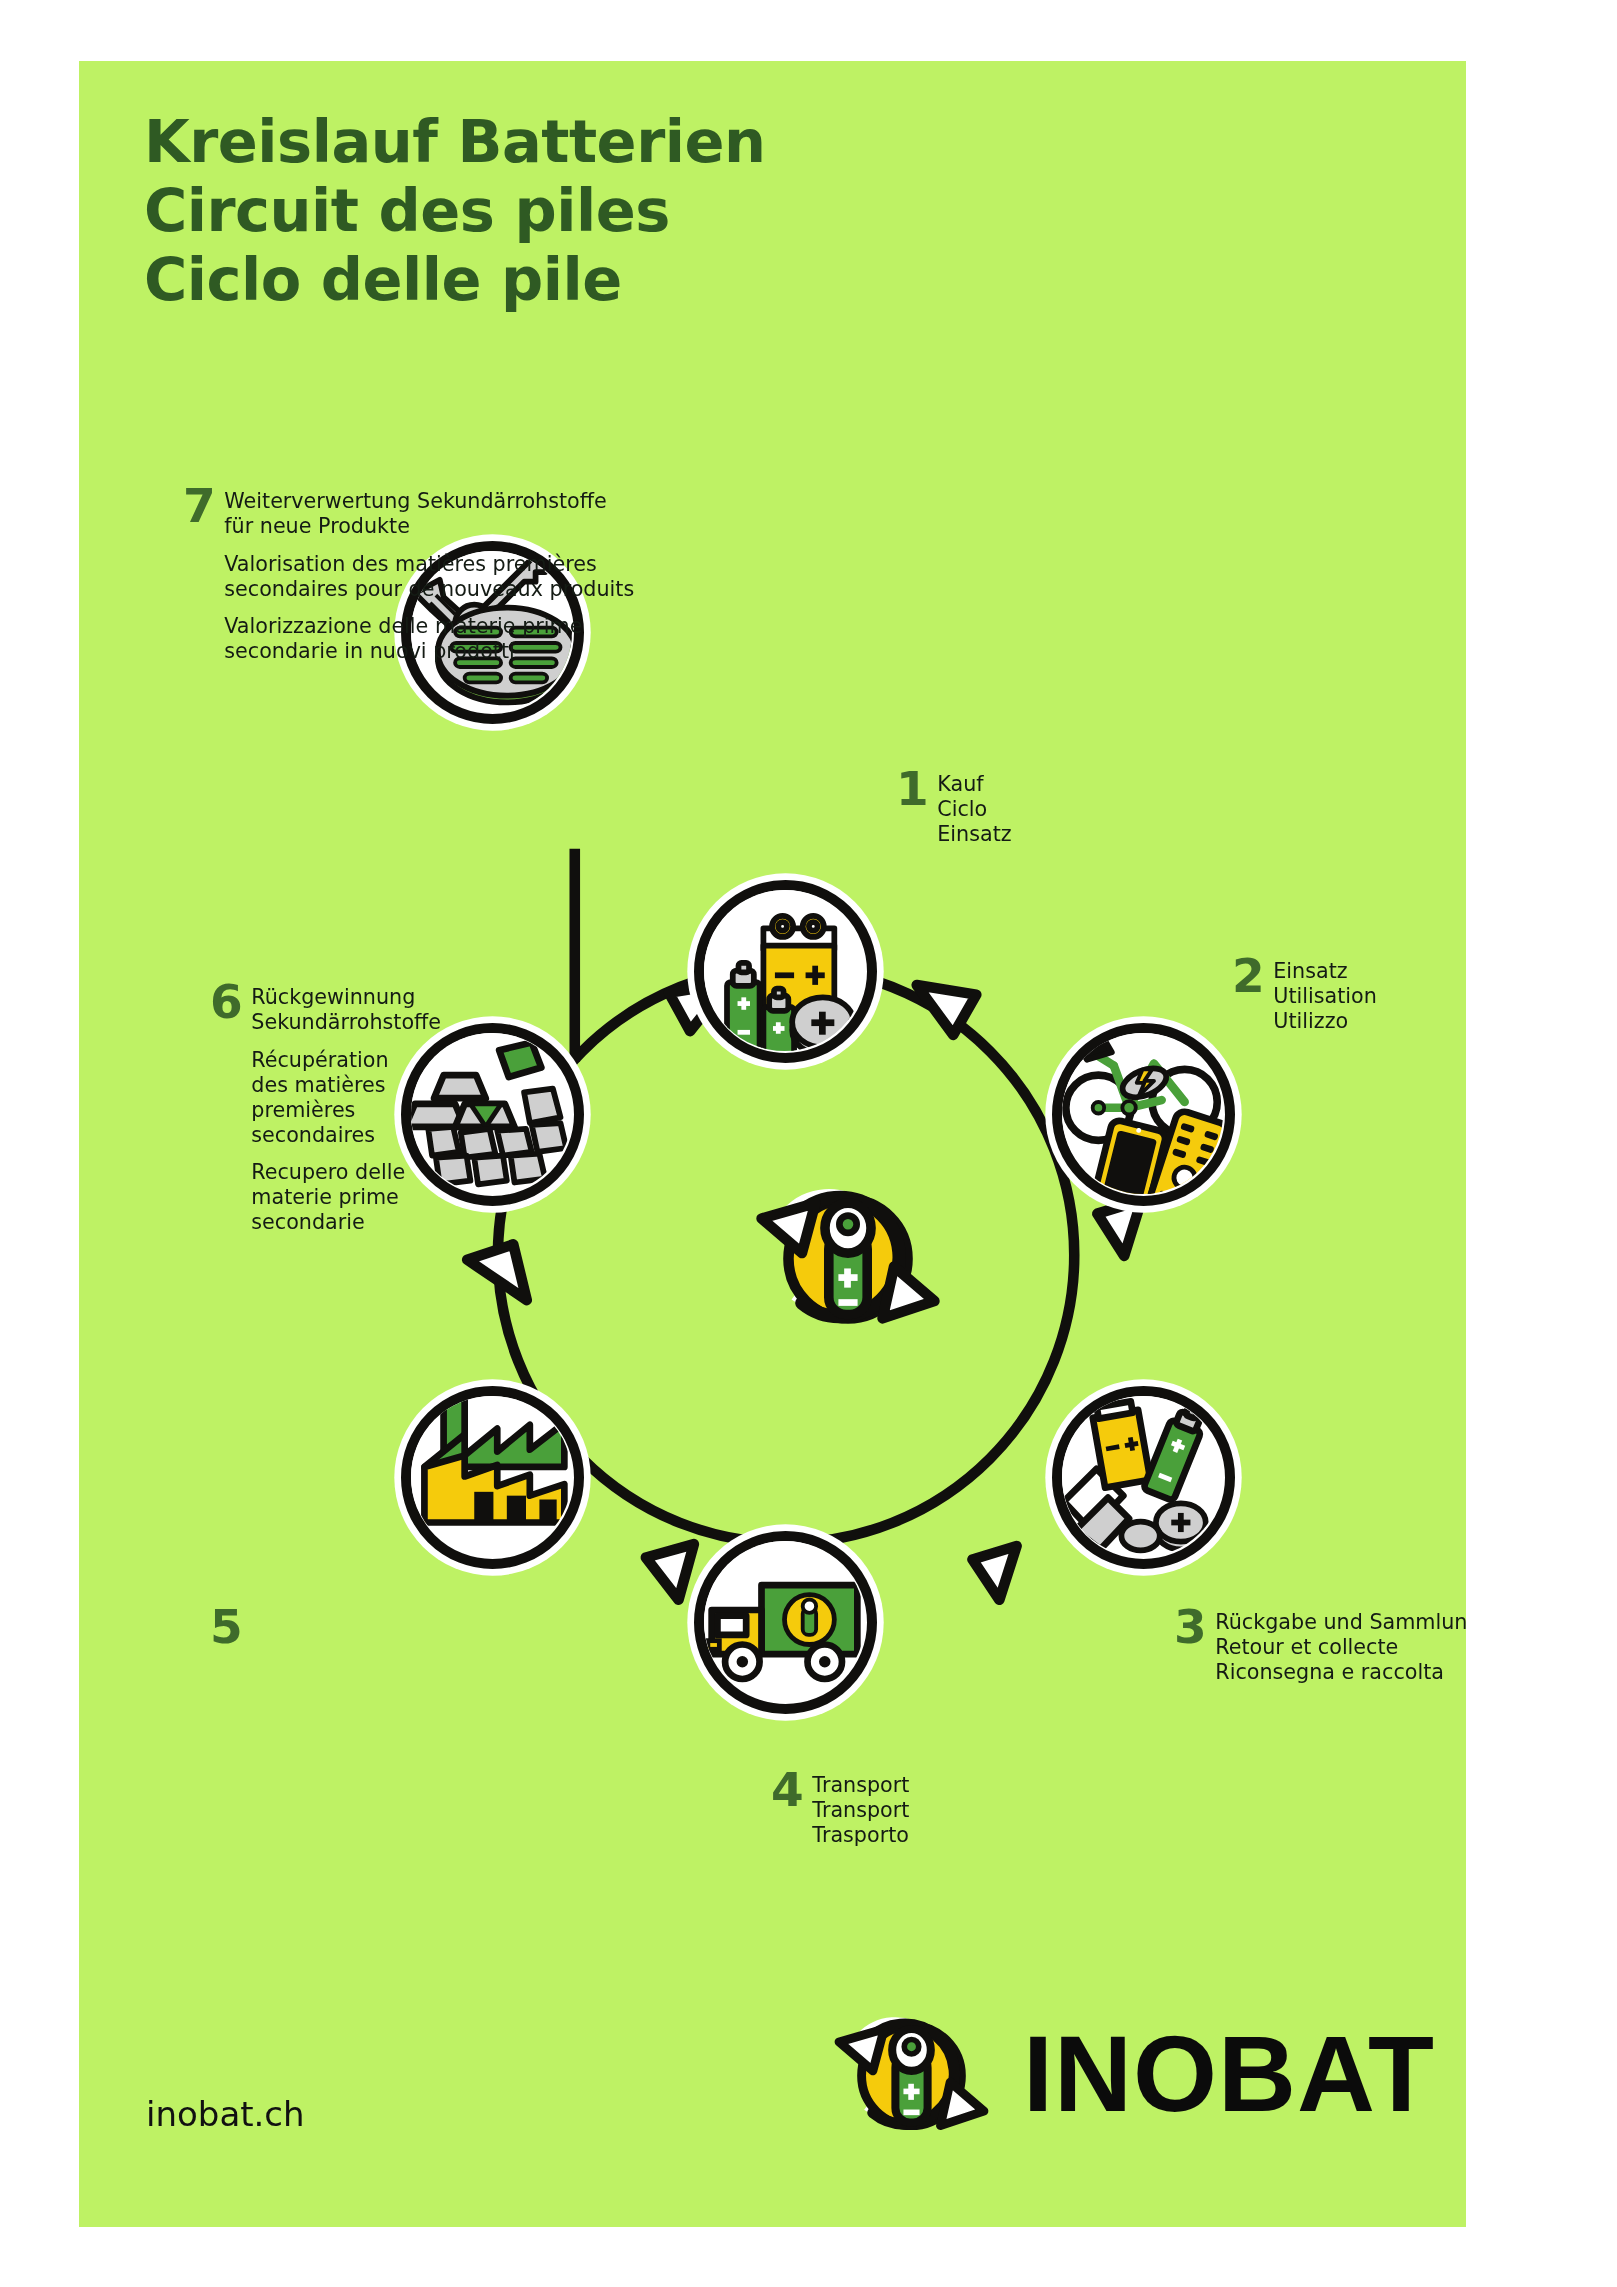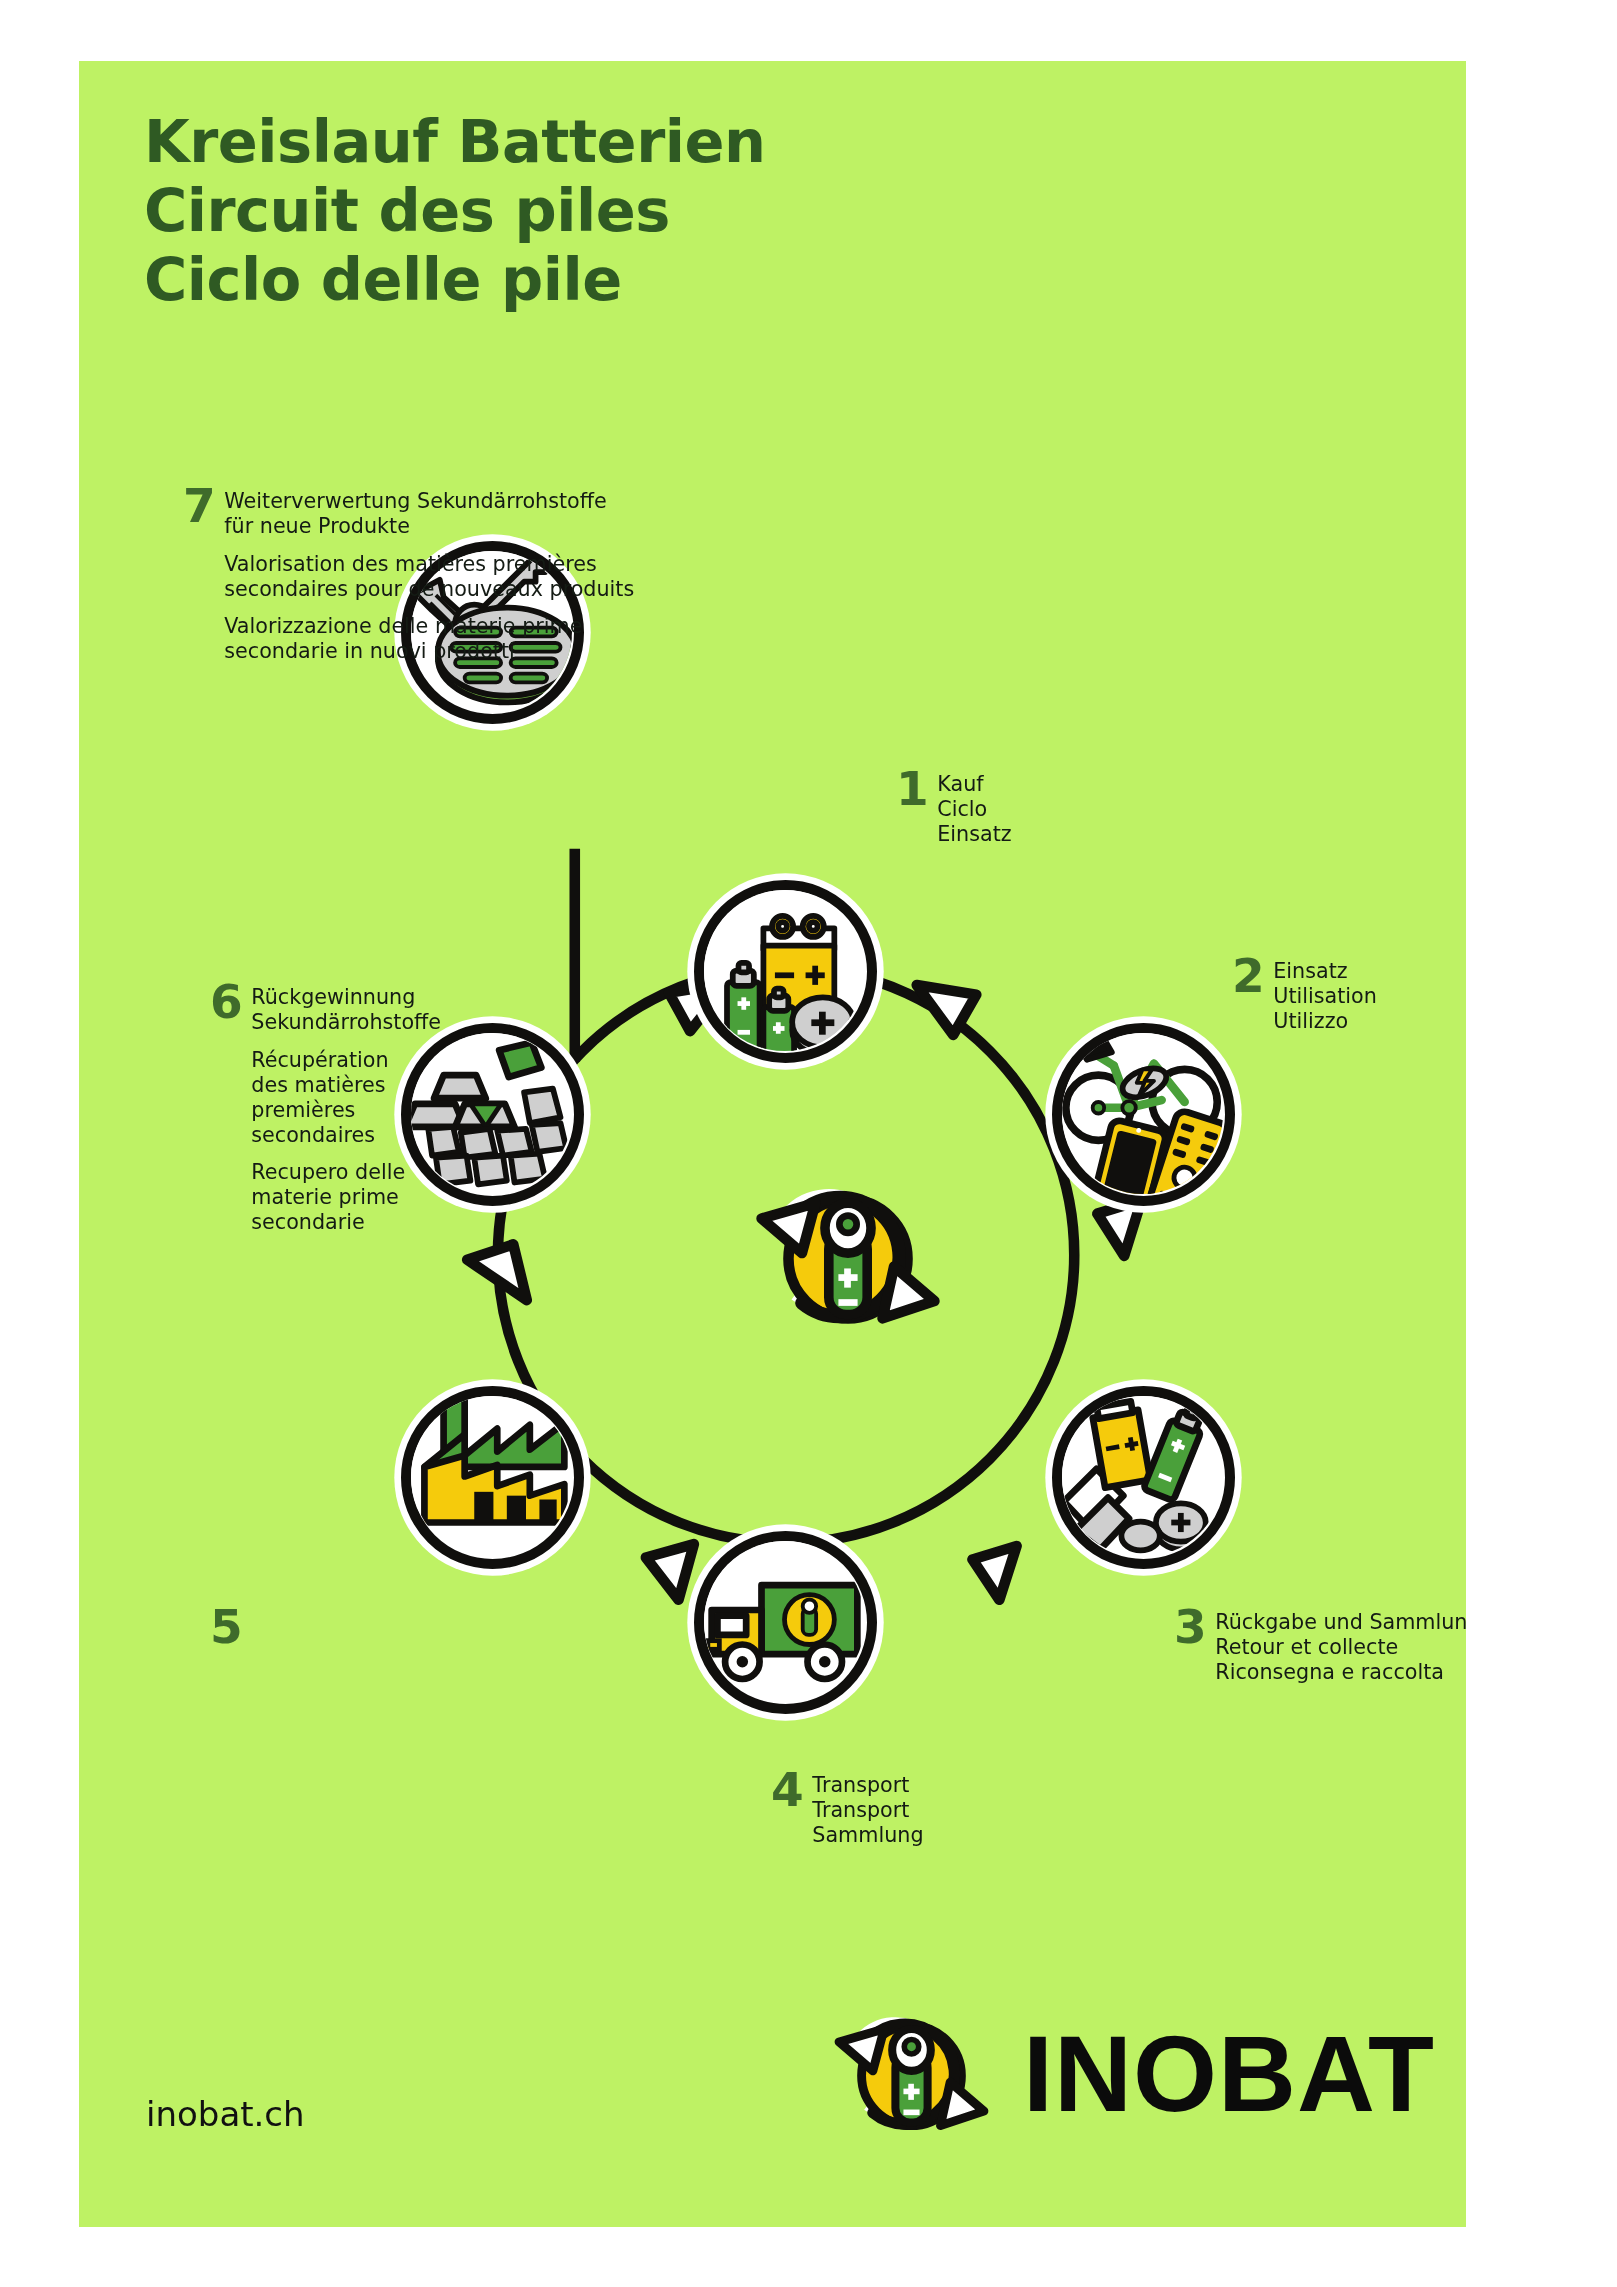--- a/index.html
+++ b/index.html
@@ -481,21 +481,21 @@
       </div>
     </div>
   </div>
 
   <div class="step-block" style="left:692px; top:1712px; width:307px;">
     <div class="step-row">
       <div class="step-num">4</div>
       <div class="step-texts">
         <div class="lang tight">Transport</div>
         <div class="lang tight">Transport</div>
-        <div class="lang tight">Sammlung</div>
+        <div class="lang tight">Trasporto</div>
       </div>
     </div>
   </div>
 
   <div class="step-block" style="left:131px; top:1549px; width:403px;">
     <div class="step-row">
       <div class="step-num">5</div>
     </div>
   </div>
 

